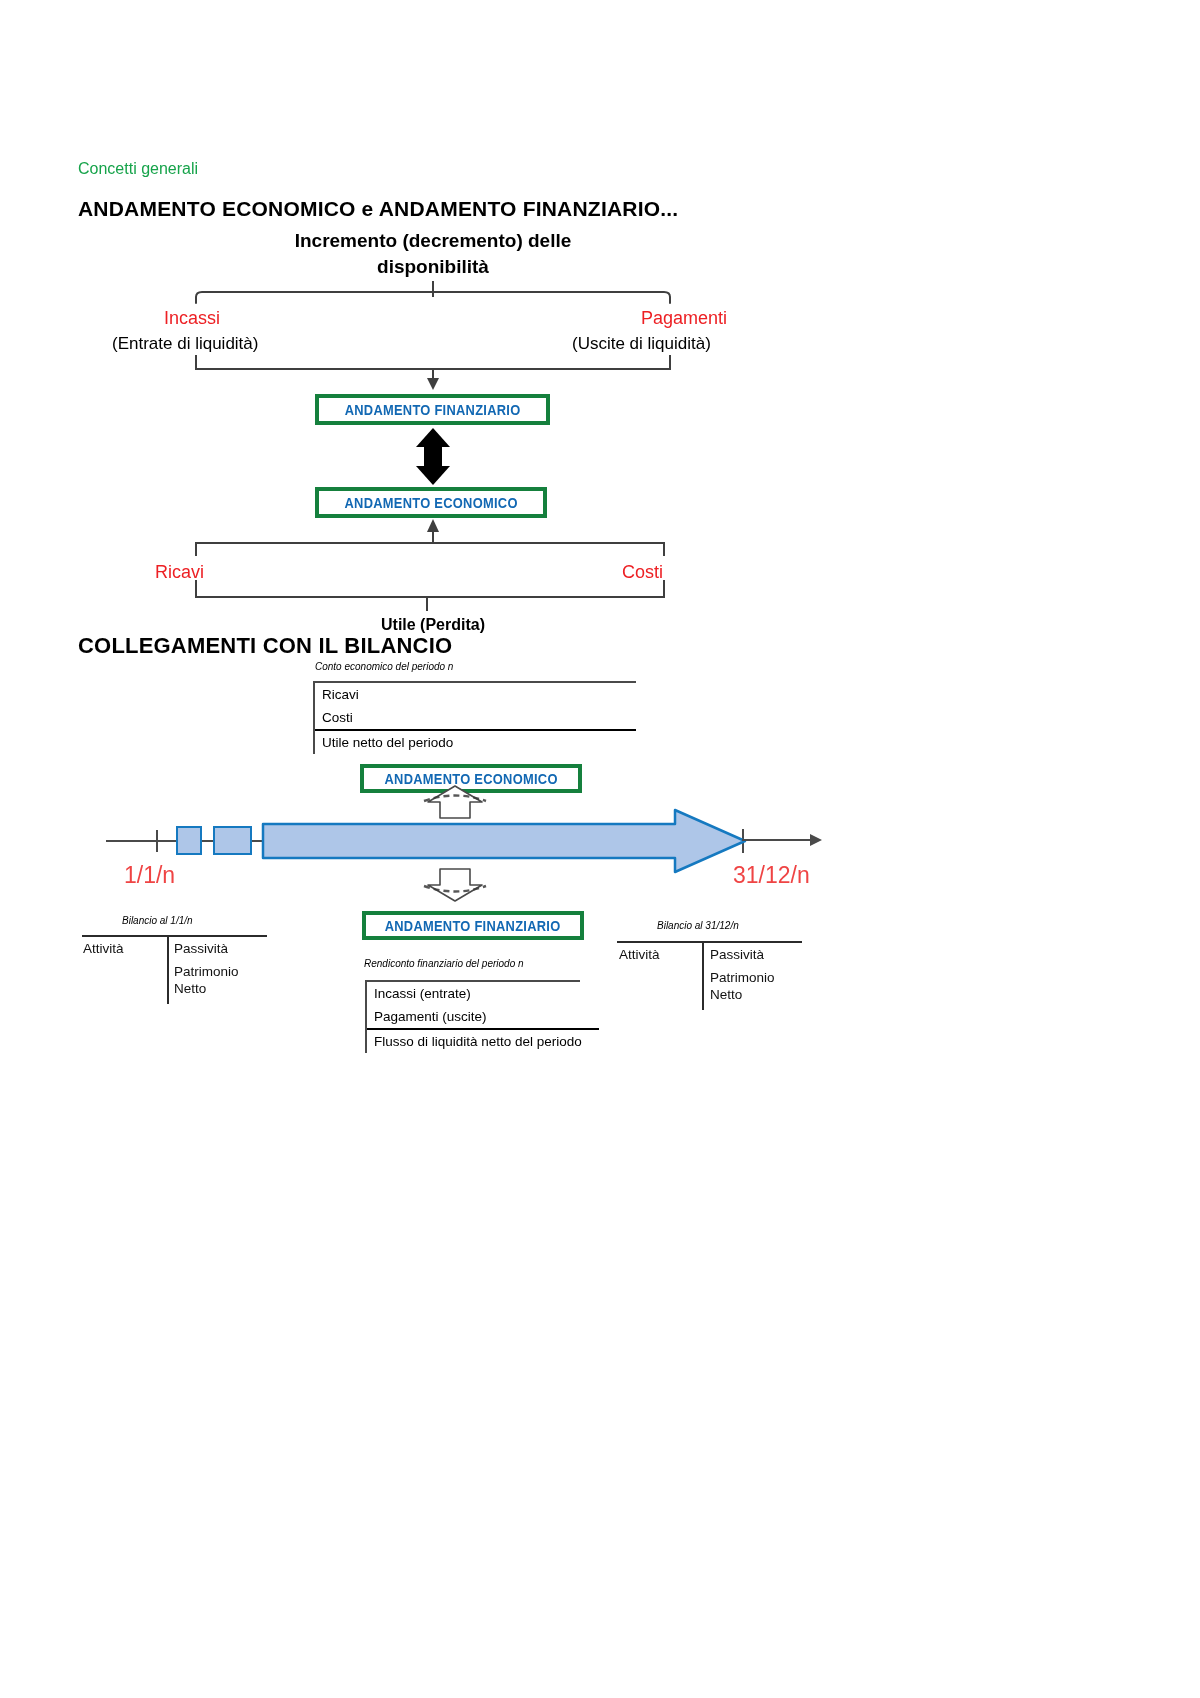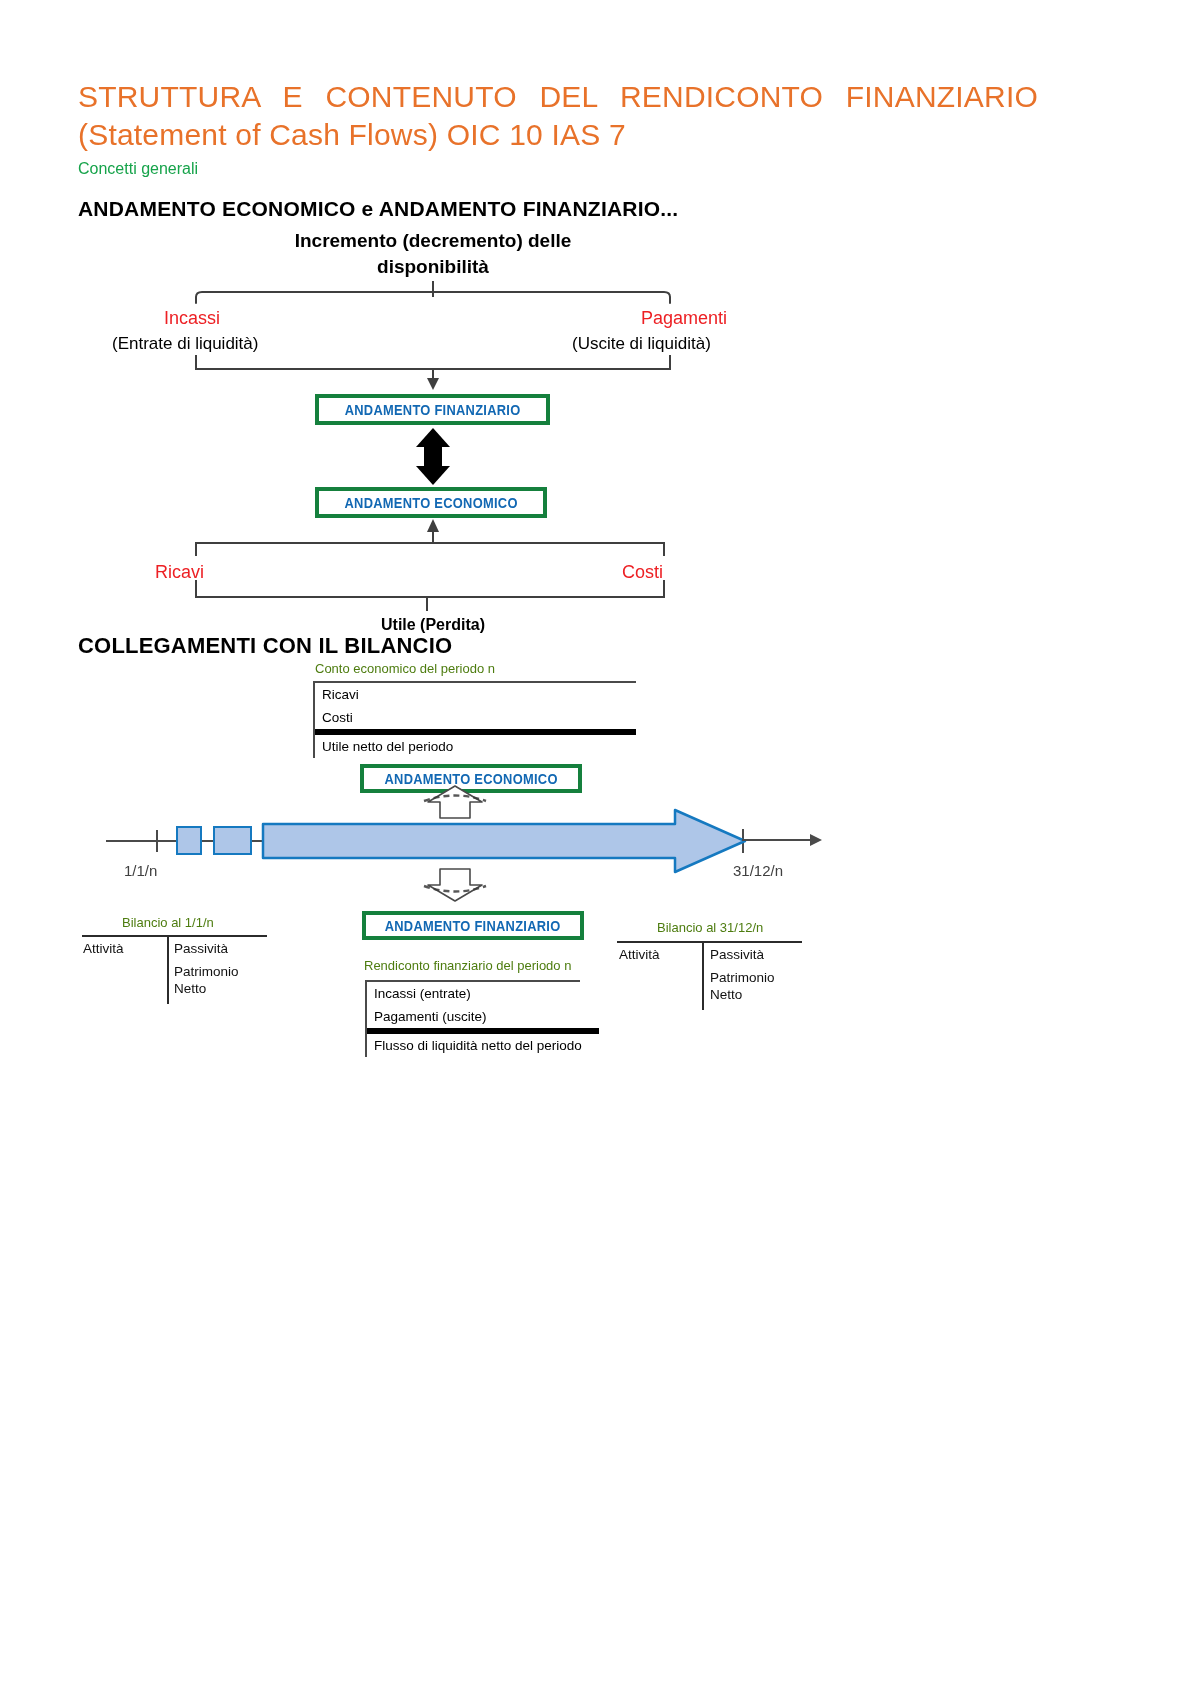--- a/index.html
+++ b/index.html
@@ -85,58 +85,55 @@
   svg.overlay {
     position: absolute;
     left: 0; top: 0;
     width: 1200px; height: 1698px;
     pointer-events: none;
   }
 
   
   .mini-cap {
     position: absolute;
-    font-size: 13px;
-    color: #4d7c0f;
+    font-style: italic;
+    font-size: 10px;
+    color: #000000;
     white-space: nowrap;
   }
 
   
   .ce-box {
     position: absolute;
     border-left: 2px solid #4a4a4a;
     border-top: 2px solid #4a4a4a;
     box-sizing: border-box;
   }
   .ce-box .row { font-size: 13.5px; padding: 4px 0 4px 7px; white-space: nowrap; }
-  .ce-box .row.total { border-top: 6px solid #000000; }
+  .ce-box .row.total { border-top: 2px solid #000000; }
   .bil-top { position: absolute; height: 2px; background: #2b2b2b; }
   .bil-div { position: absolute; width: 2px; background: #2b2b2b; }
   .bil-cell { position: absolute; font-size: 13.5px; color: #111; white-space: nowrap; line-height: 1.35; }
 
   
   .tl-axis { position: absolute; height: 2px; background: #4a4a4a; }
   .tl-tick { position: absolute; width: 2px; background: #4a4a4a; }
   .tl-chip {
     position: absolute;
     background: #AEC6E8;
     border: 2px solid #1579C0;
     box-sizing: border-box;
   }
-  .tl-date { position: absolute; color: #404040; font-size: 15px; }
+  .tl-date { position: absolute; color: #ef4444; font-size: 23px; }
 </style>
 </head>
 <body>
 
 <div class="page">
 
-  <div class="doc-title">
-    <span class="l1">STRUTTURA E CONTENUTO DEL RENDICONTO FINANZIARIO</span>
-    <span class="l2">(Statement of Cash Flows) OIC 10 IAS 7</span>
-  </div>
 
   <div class="subtitle-green">Concetti generali</div>
 
   <div class="section-head" id="head-andamento">ANDAMENTO ECONOMICO e ANDAMENTO FINANZIARIO...</div>
 
   <div class="t black center-x" style="left:433px; top:230px; font-size:19px; font-weight:600;">Incremento (decremento) delle</div>
   <div class="t black center-x" style="left:433px; top:256px; font-size:19px; font-weight:600;">disponibilità</div>
 
   <div class="t red" style="left:164px; top:308px; font-size:18px;">Incassi</div>
   <div class="t black" style="left:112px; top:334px; font-size:17px;">(Entrate di liquidità)</div>

